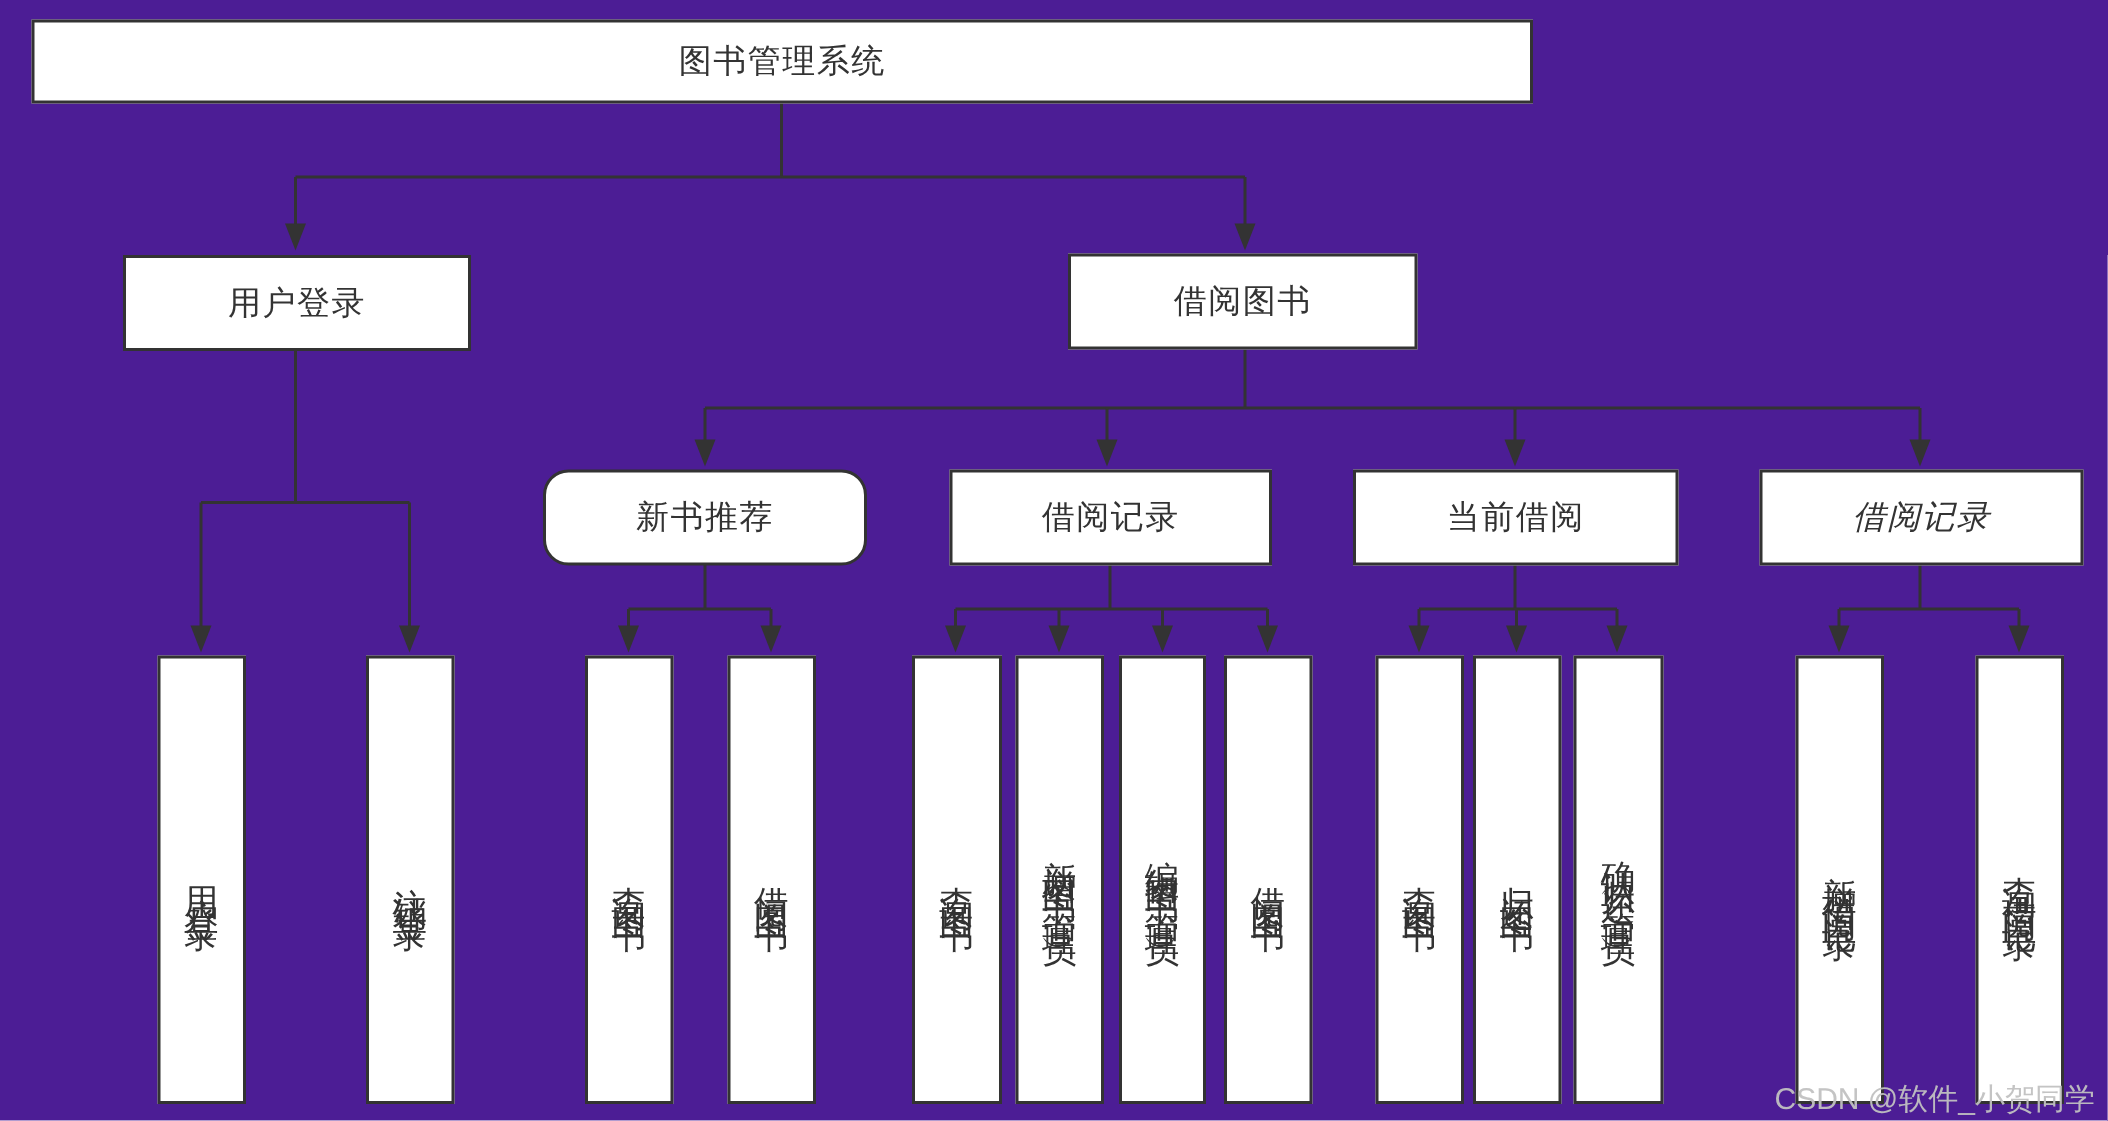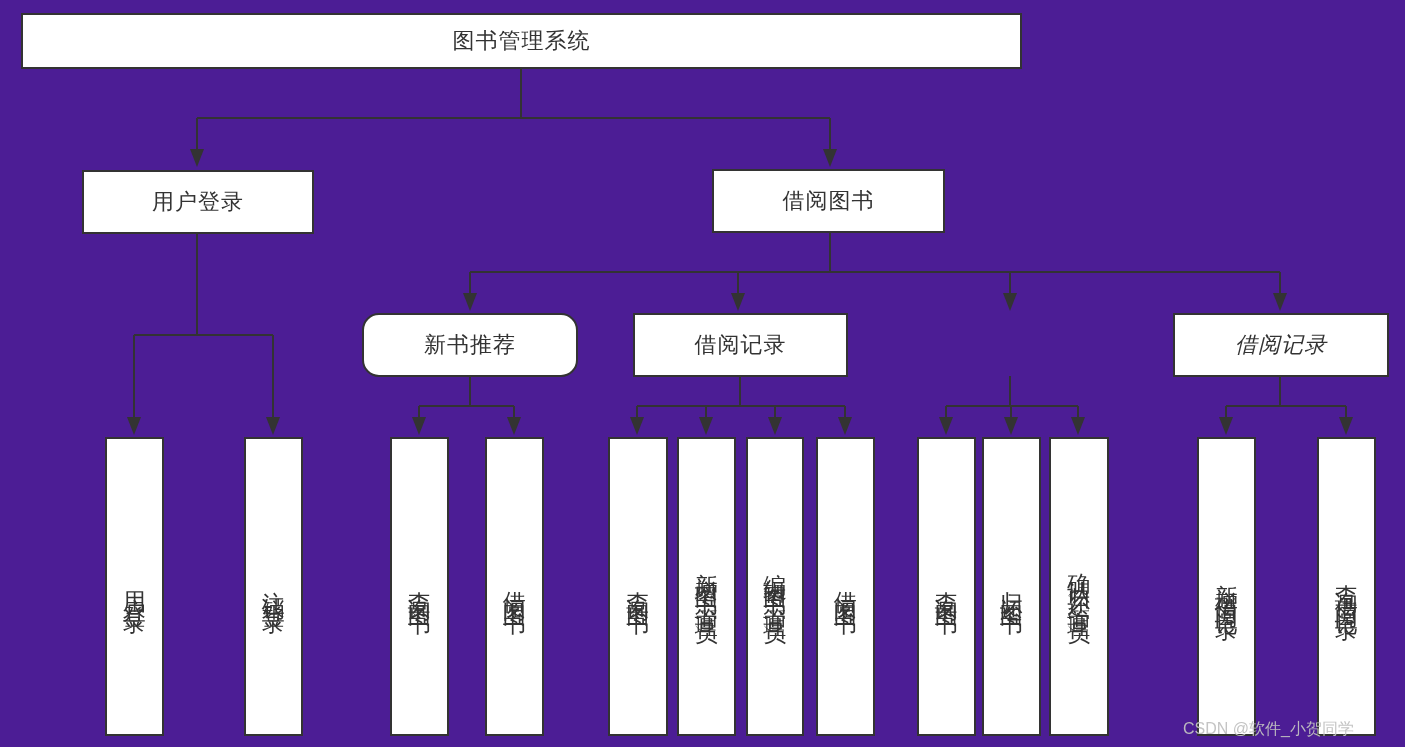--- a/index.html
+++ b/index.html
@@ -23,21 +23,21 @@
   .hlabel{
     color:#333333;font-size:22px;letter-spacing:1px;white-space:nowrap;
   }
   .vlabel{
     writing-mode:vertical-rl;
     color:#333333;font-size:23px;line-height:1.15;letter-spacing:7px;
     white-space:nowrap;
   }
   #watermark{
     position:absolute;left:1183px;top:719px;z-index:3;
-    font-size:16px;color:rgba(193,193,193,0.95);white-space:nowrap;
+    font-size:20px;color:rgba(193,193,193,0.95);white-space:nowrap;
   }
 </style>
 </head>
 <body>
 
 <div id="stage">
 
   <svg id="wires" width="1405" height="747" viewBox="0 0 1405 747">
     <g stroke="#333333" stroke-width="2" fill="none">
 
@@ -114,20 +114,23 @@
   <div class="box" style="left:712px;top:169px;width:233px;height:64px;">
     <span class="hlabel">借阅图书</span>
   </div>
 
   <div class="box" style="left:362px;top:313px;width:216px;height:64px;border-radius:17px;">
     <span class="hlabel">新书推荐</span>
   </div>
   <div class="box" style="left:633px;top:313px;width:215px;height:64px;">
     <span class="hlabel">借阅记录</span>
   </div>
+  <div class="box" style="left:902px;top:313px;width:217px;height:64px;">
+    <span class="hlabel">当前借阅</span>
+  </div>
   <div class="box" style="left:1173px;top:313px;width:216px;height:64px;font-style:italic;">
     <span class="hlabel">借阅记录</span>
   </div>
 
   <div class="box" style="left:105px;top:437px;width:59px;height:299px;">
     <span class="vlabel">用户登录</span>
   </div>
   <div class="box" style="left:244px;top:437px;width:59px;height:299px;">
     <span class="vlabel">注销登录</span>
   </div>

